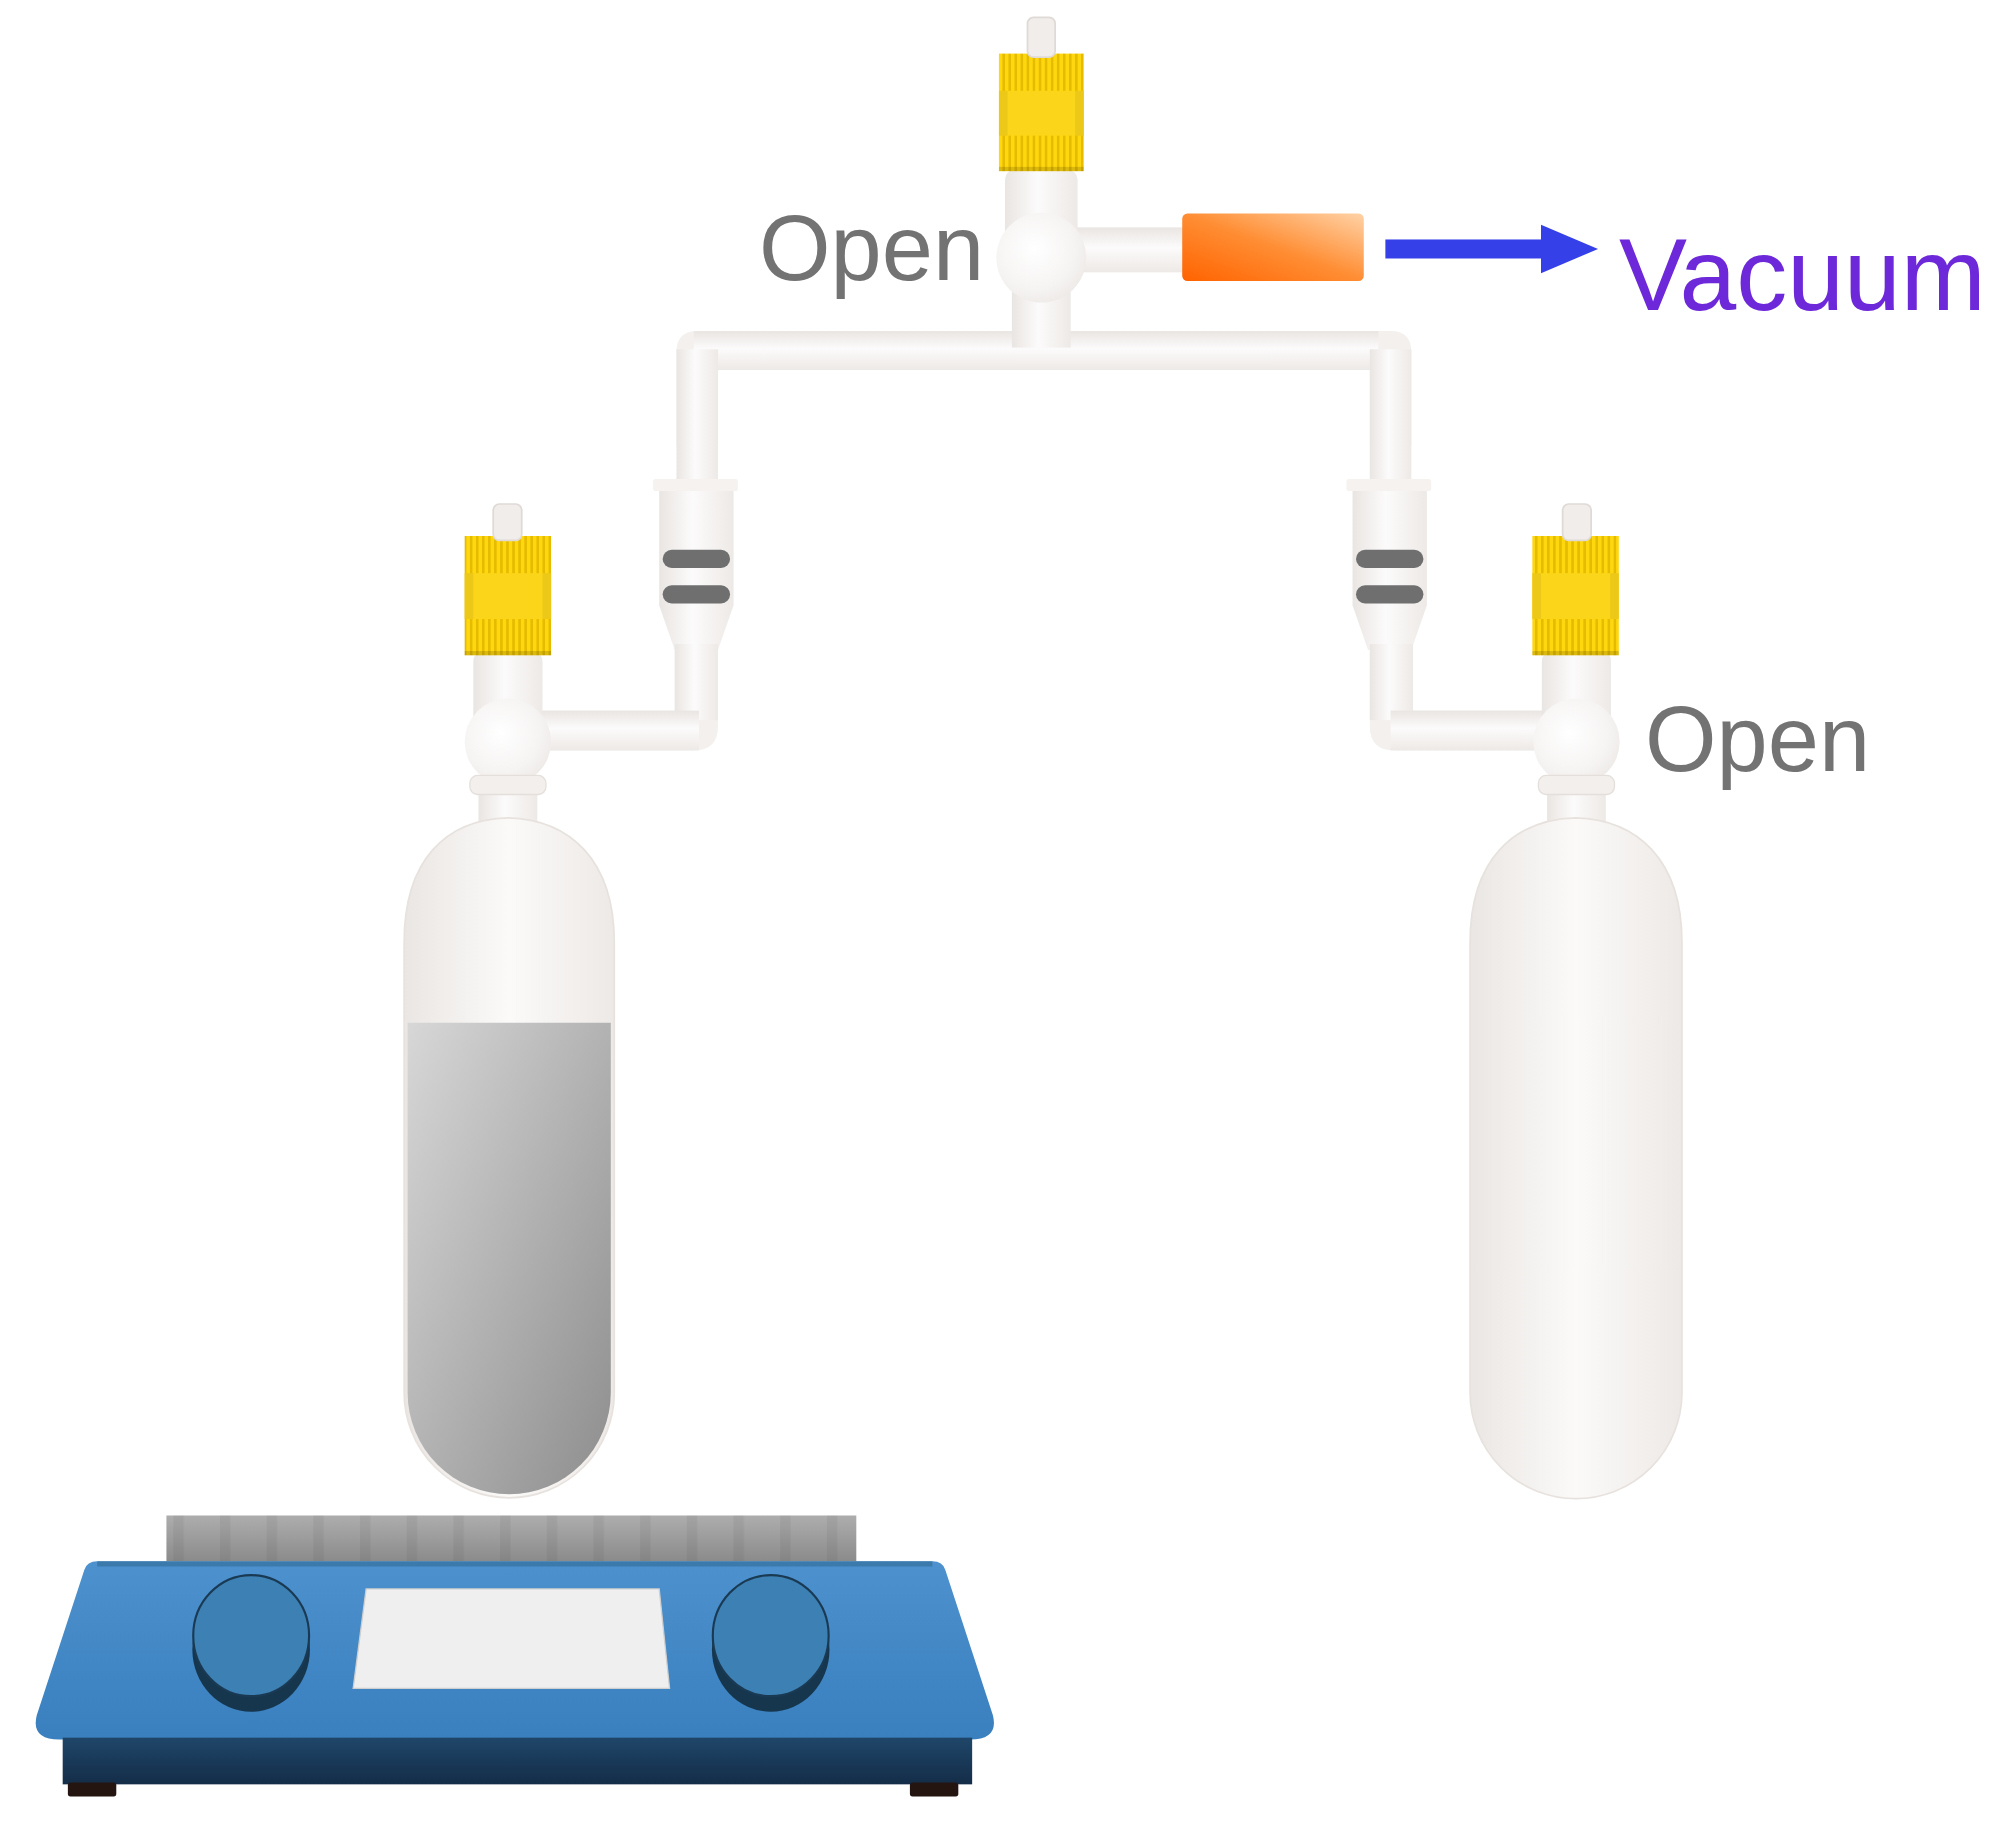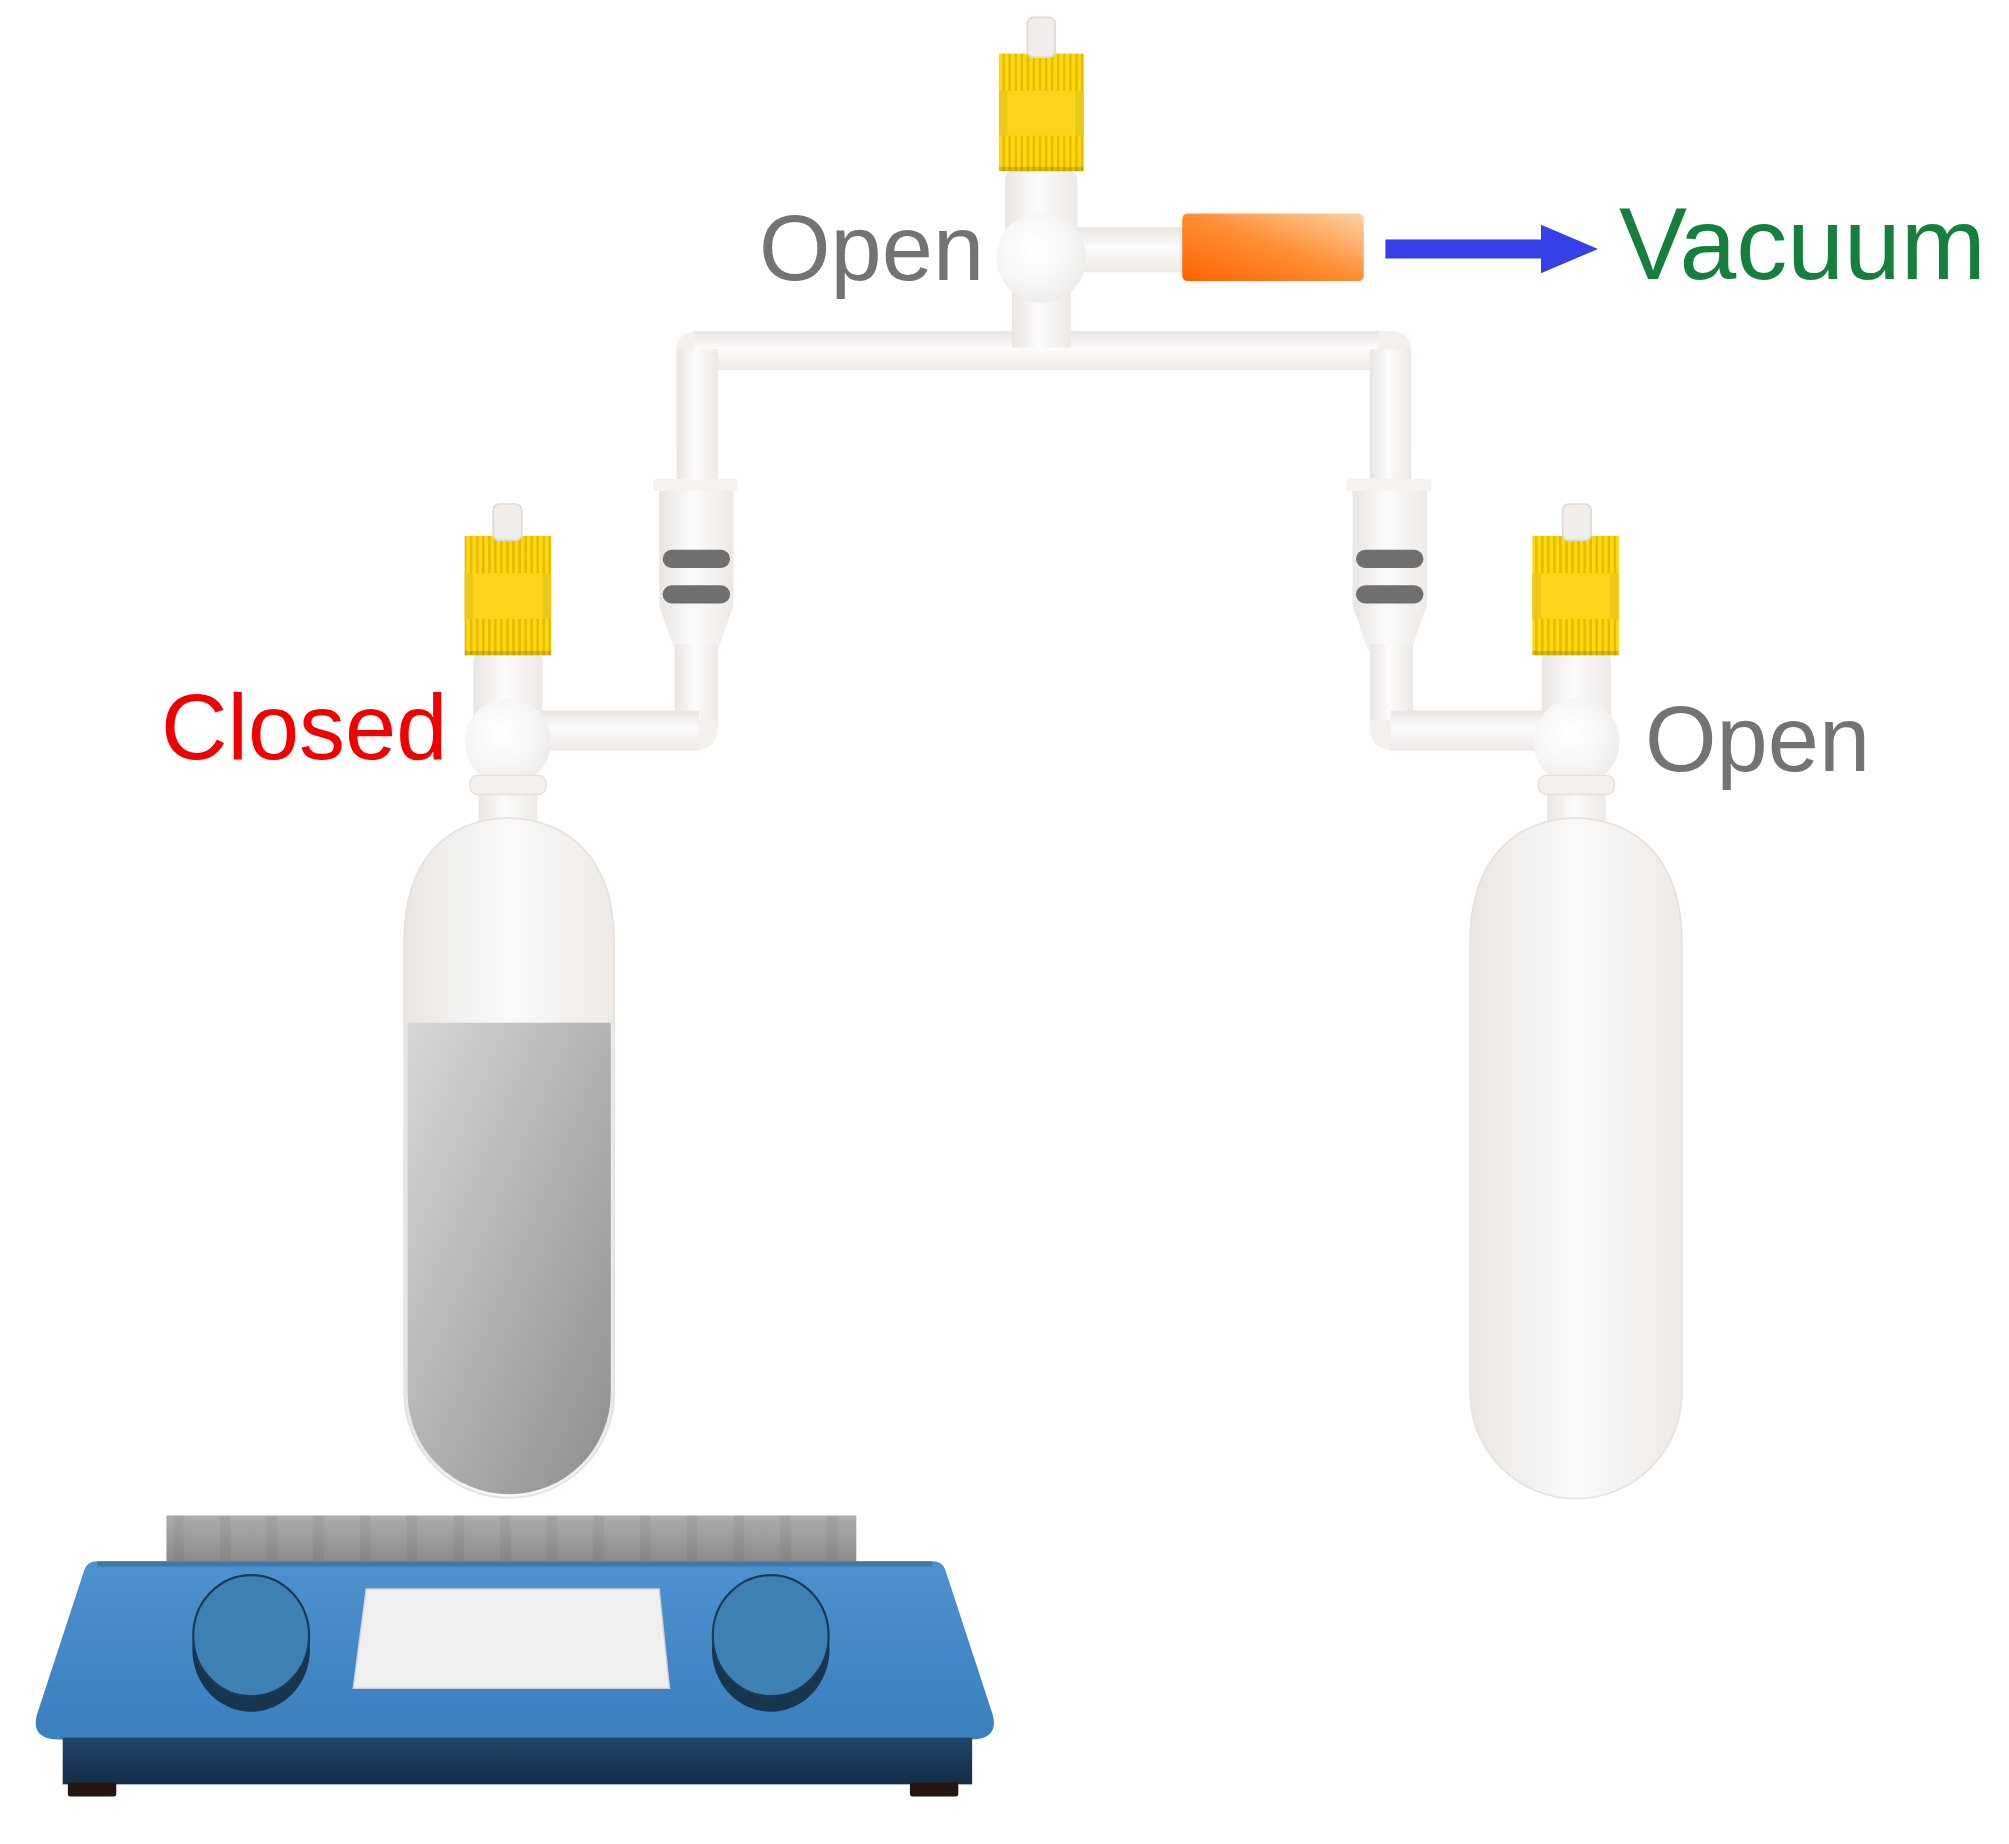--- a/index.html
+++ b/index.html
@@ -7,21 +7,21 @@
     position:relative;
     width:2010px;height:1844px;
     background:#ffffff;
     overflow:hidden;
     font-family:"Liberation Sans", sans-serif;
   }
   #apparatus{position:absolute;left:0;top:0;}
   .lbl{position:absolute;line-height:1;white-space:nowrap;}
   .lbl-open{font-size:92px;color:#737373;}
   .lbl-closed{font-size:92px;color:#f10000;}
-  .lbl-vacuum{font-size:102px;color:#15803d;}
+  .lbl-vacuum{font-size:102px;color:#6d28d9;margin-top:31px;}
 </style>
 </head>
 <body>
 
 <div id="canvas">
 
   <svg id="apparatus" width="2010" height="1844" viewBox="0 0 2324 2133" xmlns="http://www.w3.org/2000/svg">
     <defs>
       <linearGradient id="tubeH" x1="0" y1="0" x2="0" y2="1">
         <stop offset="0" stop-color="#e9e5e2"></stop>
@@ -172,18 +172,17 @@
       <rect x="1052" y="2062" width="56" height="16" rx="3" fill="#241510"></rect>
       <ellipse cx="290" cy="1908" rx="68" ry="72" fill="#16364e"></ellipse>
       <ellipse cx="290" cy="1892" rx="67" ry="70" fill="#3d80b3" stroke="#1a3a54" stroke-width="2.5"></ellipse>
       <ellipse cx="891" cy="1908" rx="68" ry="72" fill="#16364e"></ellipse>
       <ellipse cx="891" cy="1892" rx="67" ry="70" fill="#3d80b3" stroke="#1a3a54" stroke-width="2.5"></ellipse>
       <polygon points="423,1838 762,1838 774,1953 408,1953" fill="#efefef" stroke="#cfcfcf" stroke-width="1.5"></polygon>
     </g>
   </svg>
 
   <div class="lbl lbl-open" style="left:759px;  top:202px;">Open</div>
-  <div class="lbl lbl-closed" style="left:161px;  top:681px;">Closed</div>
   <div class="lbl lbl-open" style="left:1645px; top:693px;">Open</div>
   <div class="lbl lbl-vacuum" style="left:1619px; top:193px;">Vacuum</div>
 
 </div>
 
 
 </body></html>

